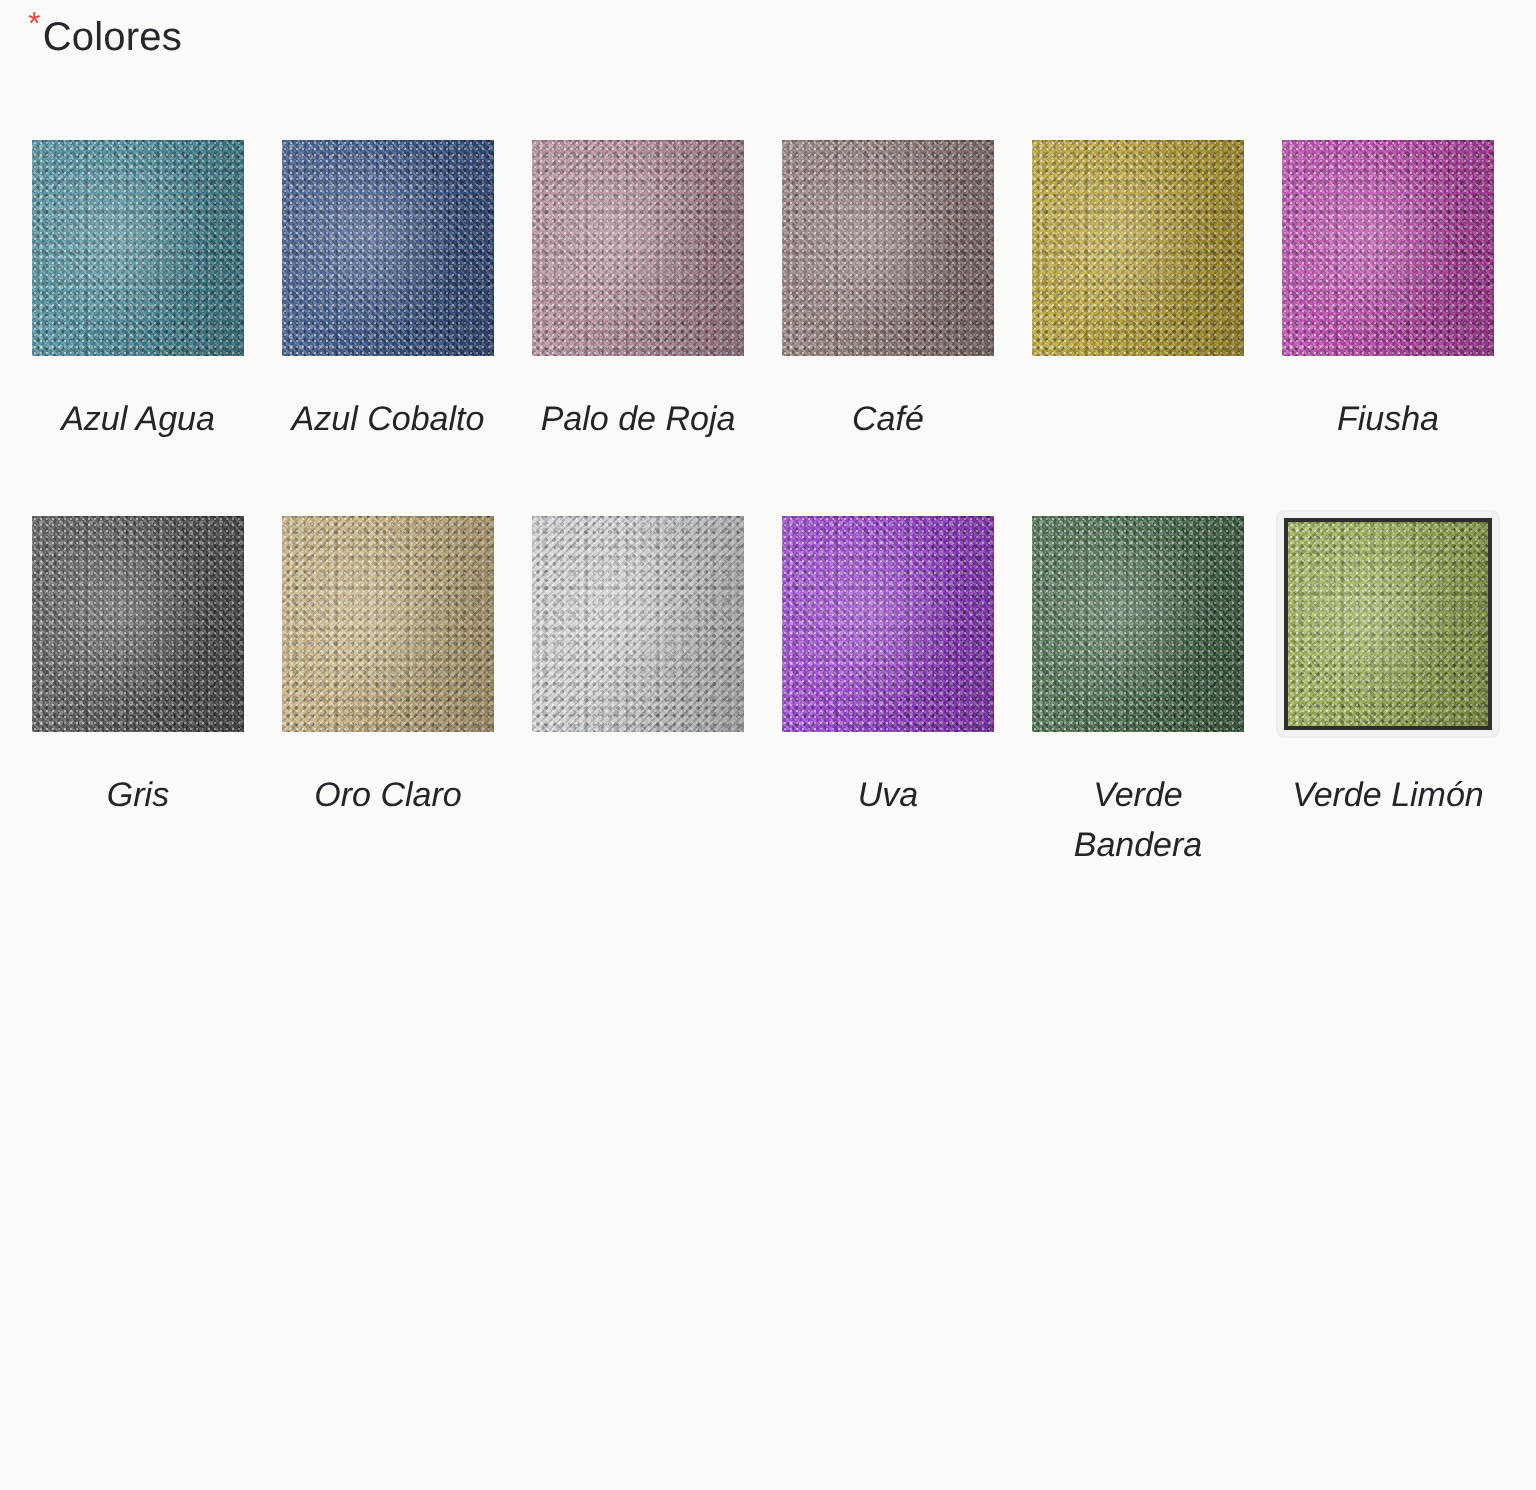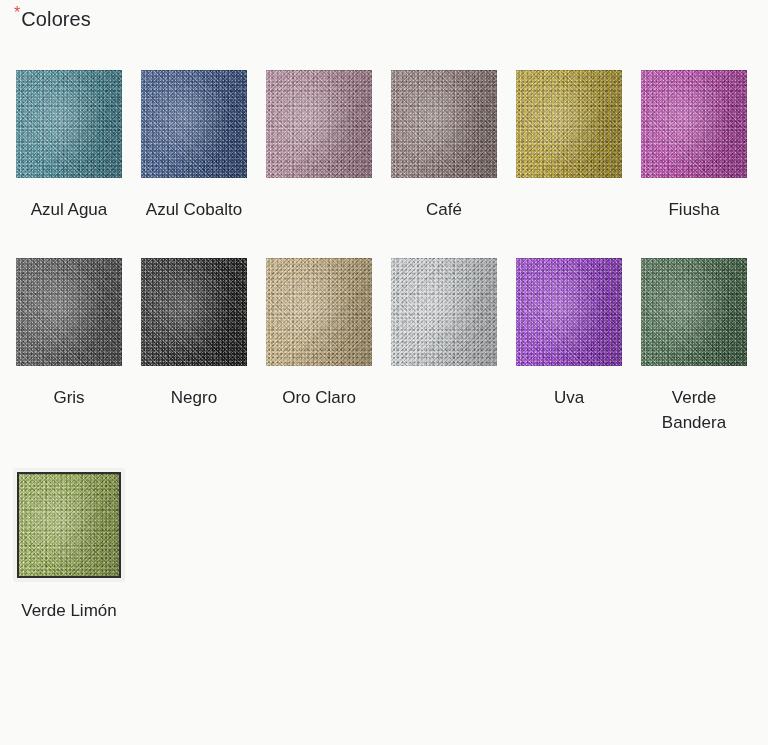--- a/index.html
+++ b/index.html
@@ -54,20 +54,21 @@
     row-gap: 34px;
     column-gap: 0;
   }
 
   .swatch-cell {
     width: 125px;
     display: flex;
     flex-direction: column;
     align-items: flex-start;
     cursor: pointer;
+    font-style: italic;
   }
 
   .swatch-box-wrap {
     width: 110px;
     height: 112px;
     box-sizing: border-box;
     display: flex;
     align-items: center;
     justify-content: center;
     border-radius: 3px;
@@ -165,20 +166,21 @@
         <div class="swatch-label">Azul Cobalto</div>
       </div>
       <div class="swatch-cell">
         <div class="swatch-box-wrap">
           <div class="swatch-box" style="background-color: rgb(174, 131, 150);">
             <span class="tex t1"></span>
             <span class="tex t2"></span>
             <span class="tex t3"></span>
           </div>
         </div>
+        <div class="swatch-label">Palo de Roja</div>
       </div>
       <div class="swatch-cell">
         <div class="swatch-box-wrap">
           <div class="swatch-box" style="background-color: rgb(138, 116, 114);">
             <span class="tex t1"></span>
             <span class="tex t2"></span>
             <span class="tex t3"></span>
           </div>
         </div>
         <div class="swatch-label">Café</div>
@@ -204,30 +206,20 @@
       </div>
       <div class="swatch-cell">
         <div class="swatch-box-wrap">
           <div class="swatch-box" style="background-color: rgb(76, 76, 76);">
             <span class="tex t1"></span>
             <span class="tex t2"></span>
             <span class="tex t3"></span>
           </div>
         </div>
         <div class="swatch-label">Gris</div>
-      </div>
-      <div class="swatch-cell">
-        <div class="swatch-box-wrap">
-          <div class="swatch-box" style="background-color: rgb(27, 27, 27);">
-            <span class="tex t1"></span>
-            <span class="tex t2"></span>
-            <span class="tex t3"></span>
-          </div>
-        </div>
-        <div class="swatch-label">Negro</div>
       </div>
       <div class="swatch-cell">
         <div class="swatch-box-wrap">
           <div class="swatch-box" style="background-color: rgb(194, 170, 119);">
             <span class="tex t1"></span>
             <span class="tex t2"></span>
             <span class="tex t3"></span>
           </div>
         </div>
         <div class="swatch-label">Oro Claro</div>

